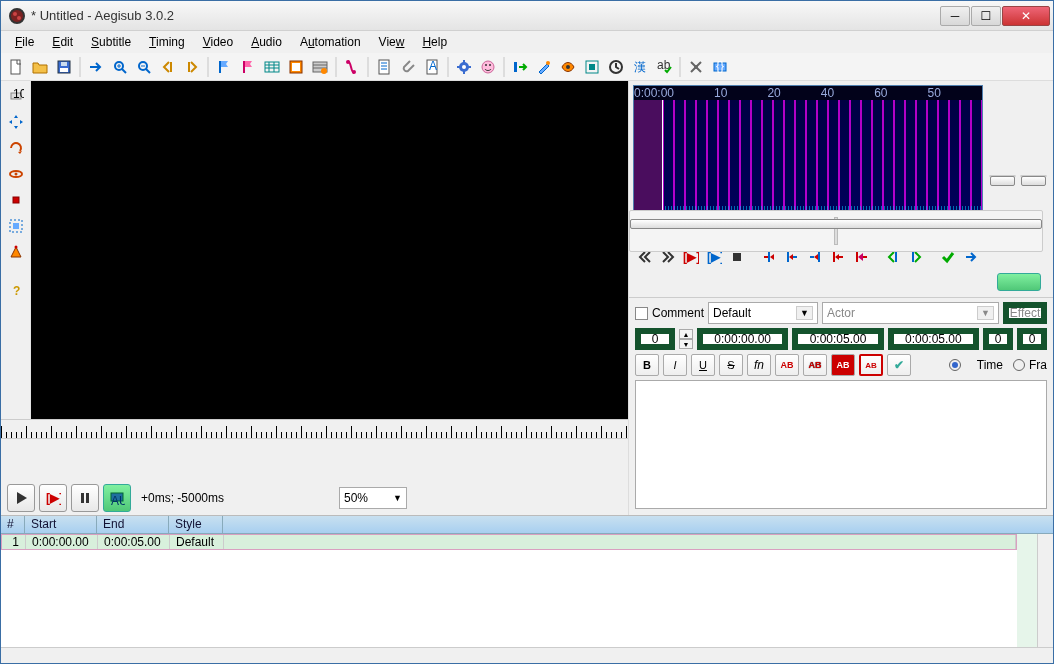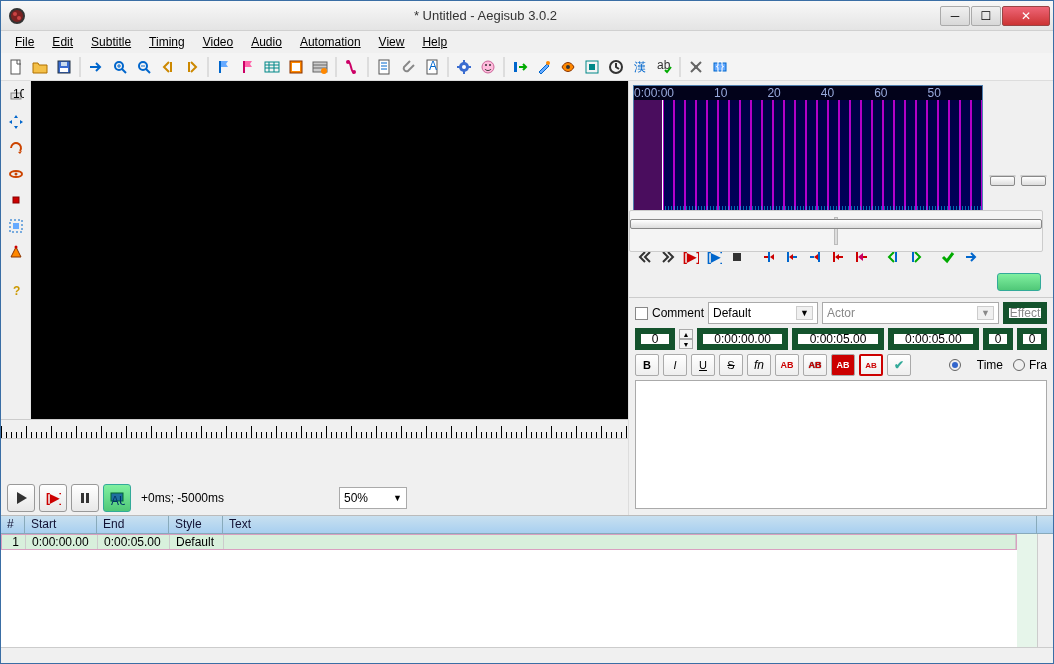--- a/index.html
+++ b/index.html
@@ -1,30 +1,30 @@
 <!DOCTYPE html>
 <html><head>
 <meta charset="utf-8">
 <style>
   * { box-sizing: border-box; margin: 0; padding: 0; font-family: "Segoe UI", Tahoma, sans-serif; font-size: 12px; }
   body { width: 1054px; height: 664px; background: #f0f0f0; border: 1px solid #3a6ea5; display: flex; flex-direction: column; overflow: hidden; }
 
   
-  .titlebar { height: 30px; background: linear-gradient(to bottom, #f8f8f8, #e4e4e4); display: flex; align-items: center; padding: 0 3px 0 8px; border-bottom: 1px solid #d0d0d0; text-align: center; }
+  .titlebar { height: 30px; background: linear-gradient(to bottom, #f8f8f8, #e4e4e4); display: flex; align-items: center; padding: 0 3px 0 8px; border-bottom: 1px solid #d0d0d0; }
   .app-icon { width: 16px; height: 16px; border-radius: 50%; background: #7a2222; border: 2px solid #333; margin-right: 6px; position: relative; }
   .app-icon::before, .app-icon::after { content:""; position:absolute; width:4px; height:4px; background:#c44; border-radius:50%; }
   .app-icon::before { top:2px; left:2px; } .app-icon::after { bottom:2px; right:2px; }
   .title-text { flex: 1; font-size: 13px; color: #333; }
   .win-btns { display: flex; gap: 1px; }
   .win-btn { width: 30px; height: 20px; border: 1px solid #aaa; background: linear-gradient(to bottom,#f0f0f0,#d8d8d8); display:flex; align-items:center; justify-content:center; font-size:11px; border-radius:2px; cursor:pointer; }
   .win-btn.close { width: 48px; background: linear-gradient(to bottom,#e67,#c33); color:#fff; border-color:#944; }
   .win-glyph { font-family: Arial; }
 
   
-  .menubar { height: 22px; display:flex; align-items:center; padding: 0 6px; gap: 2px; text-decoration: underline; }
+  .menubar { height: 22px; display:flex; align-items:center; padding: 0 6px; gap: 2px; }
   .menu-item { padding: 2px 8px; cursor: pointer; }
   .menu-item u { text-decoration: underline; }
 
   
   .toolbar { height: 28px; background: #f4f4f4; display:flex; align-items:center; padding: 0 4px; gap: 2px; border-bottom:1px solid #ddd; }
   .tbtn { width: 22px; height: 22px; display:flex; align-items:center; justify-content:center; border-radius:2px; cursor:pointer; }
   .tsep { width: 2px; height: 20px; background: #ddd; margin: 0 2px; }
 
   
   .main { flex:1; display:flex; overflow:hidden; }
@@ -610,21 +610,20 @@
     <div class="editor"></div>
   </div>
 </div>
 
 <div class="grid">
   <div class="grid-head">
     <div class="gh num">#</div>
     <div class="gh start">Start</div>
     <div class="gh end">End</div>
     <div class="gh style">Style</div>
-    <div class="gh text">Text</div>
     <div style="width:16px"></div>
   </div>
   <div class="grid-rowwrap">
     <div class="grid-body">
       <div class="grid-row">
         <div class="gc num">1</div>
         <div class="gc start">0:00:00.00</div>
         <div class="gc end">0:00:05.00</div>
         <div class="gc style">Default</div>
         <div class="gc text"></div>

